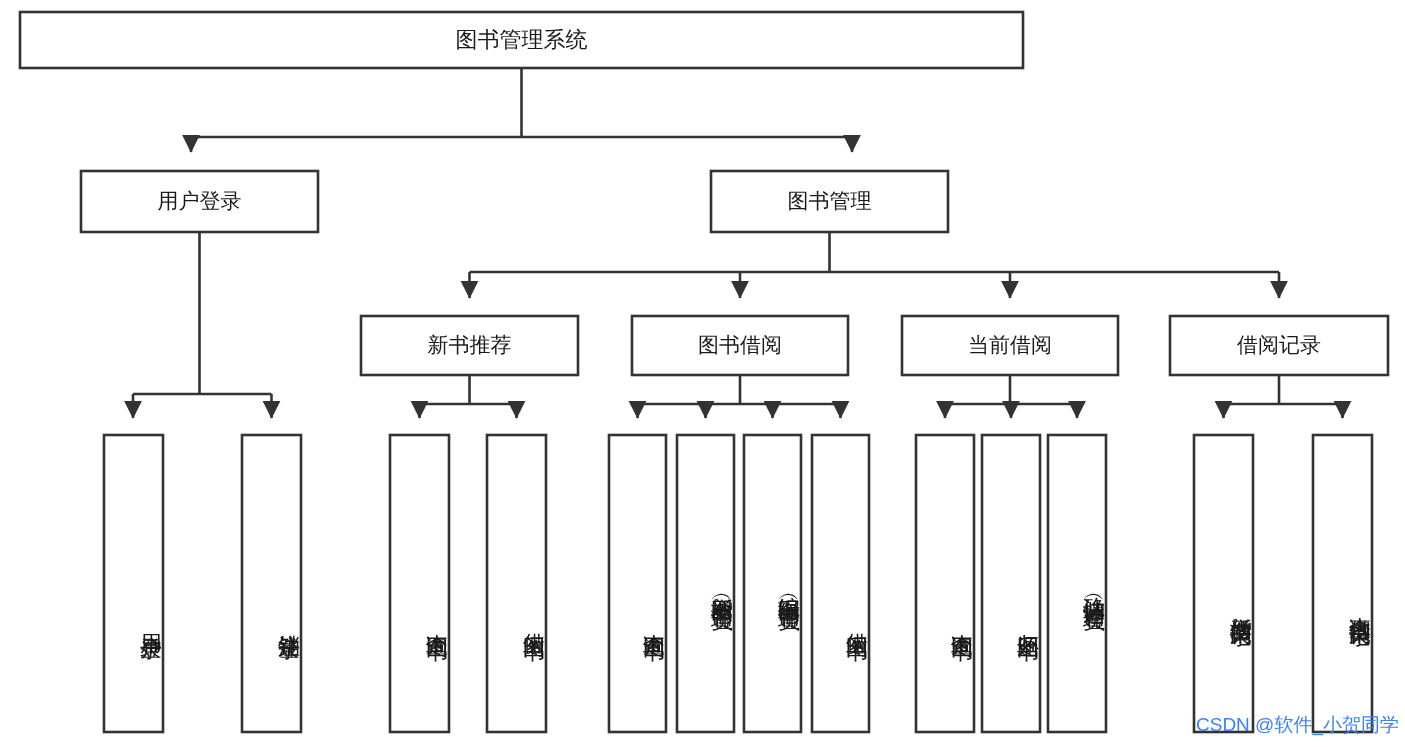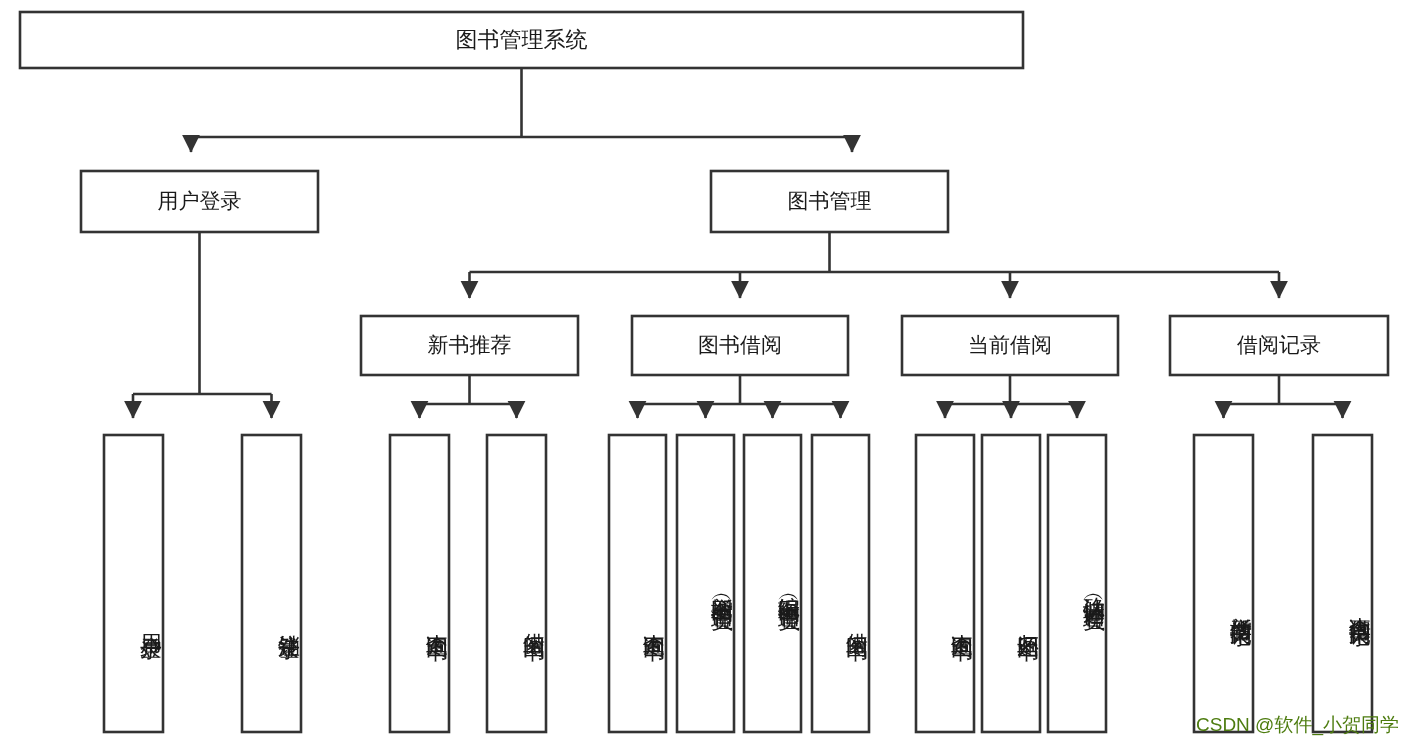--- a/index.html
+++ b/index.html
@@ -70,21 +70,21 @@
     display: flex;
     align-items: flex-start;
     justify-content: center;
     pointer-events: none;
     user-select: none;
   }
   .watermark {
     position: absolute;
     font-family: "Liberation Sans", "DejaVu Sans", sans-serif;
     font-size: 19px;
-    color: #4d7c0f;
+    color: #3b82f6;
     white-space: nowrap;
     user-select: none;
   }
 </style>
 </head>
 <body>
 
 <div id="diagram-root">
 
   <svg class="diagram-canvas" viewBox="0 0 1405 747">

